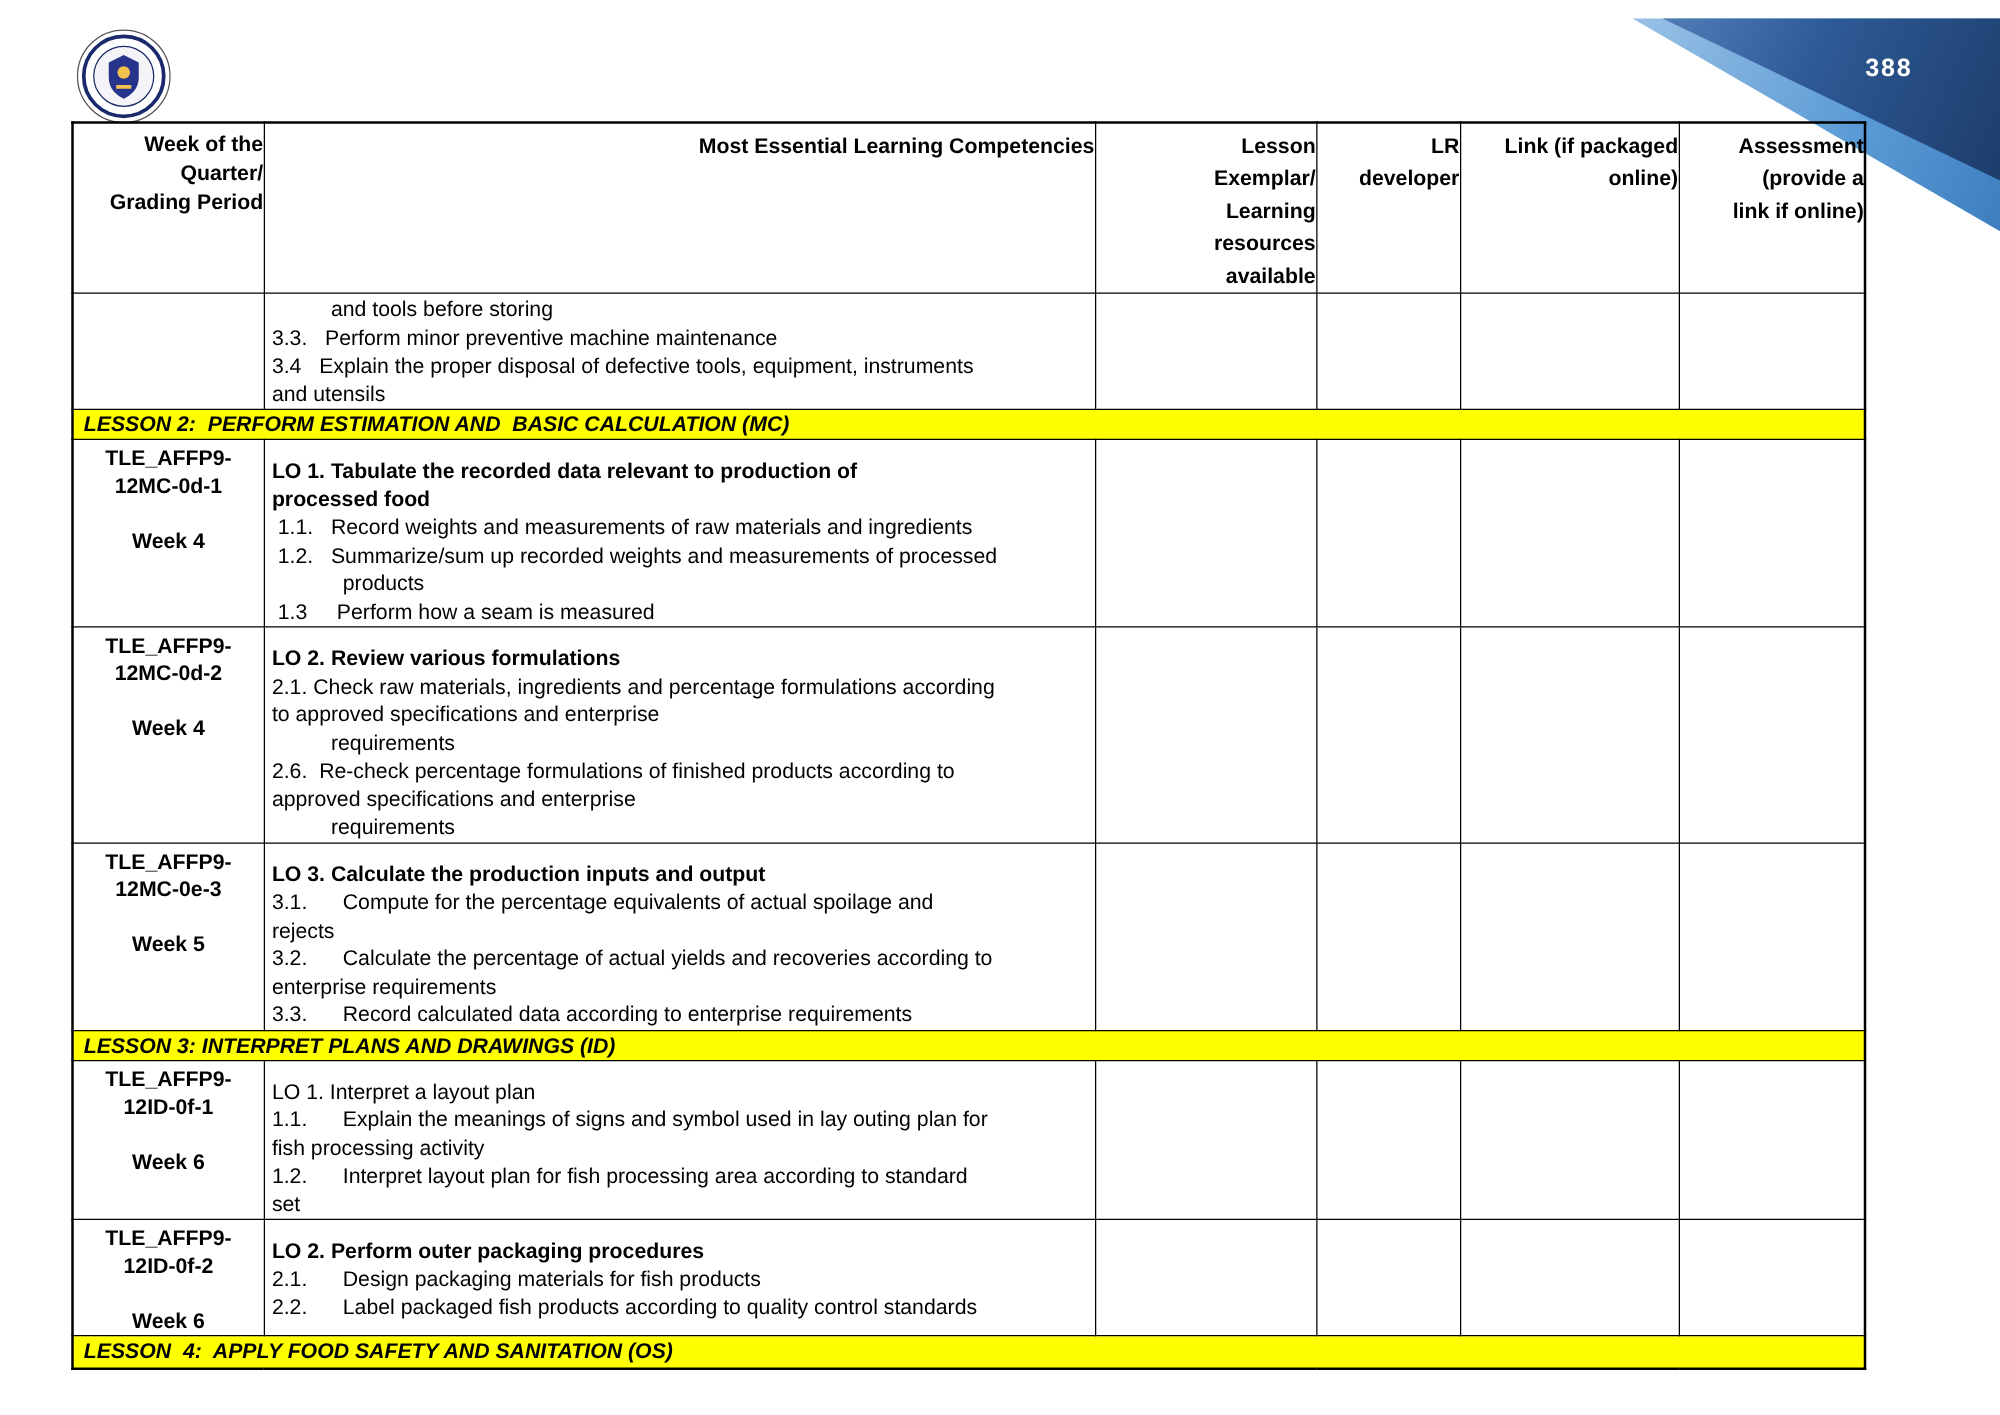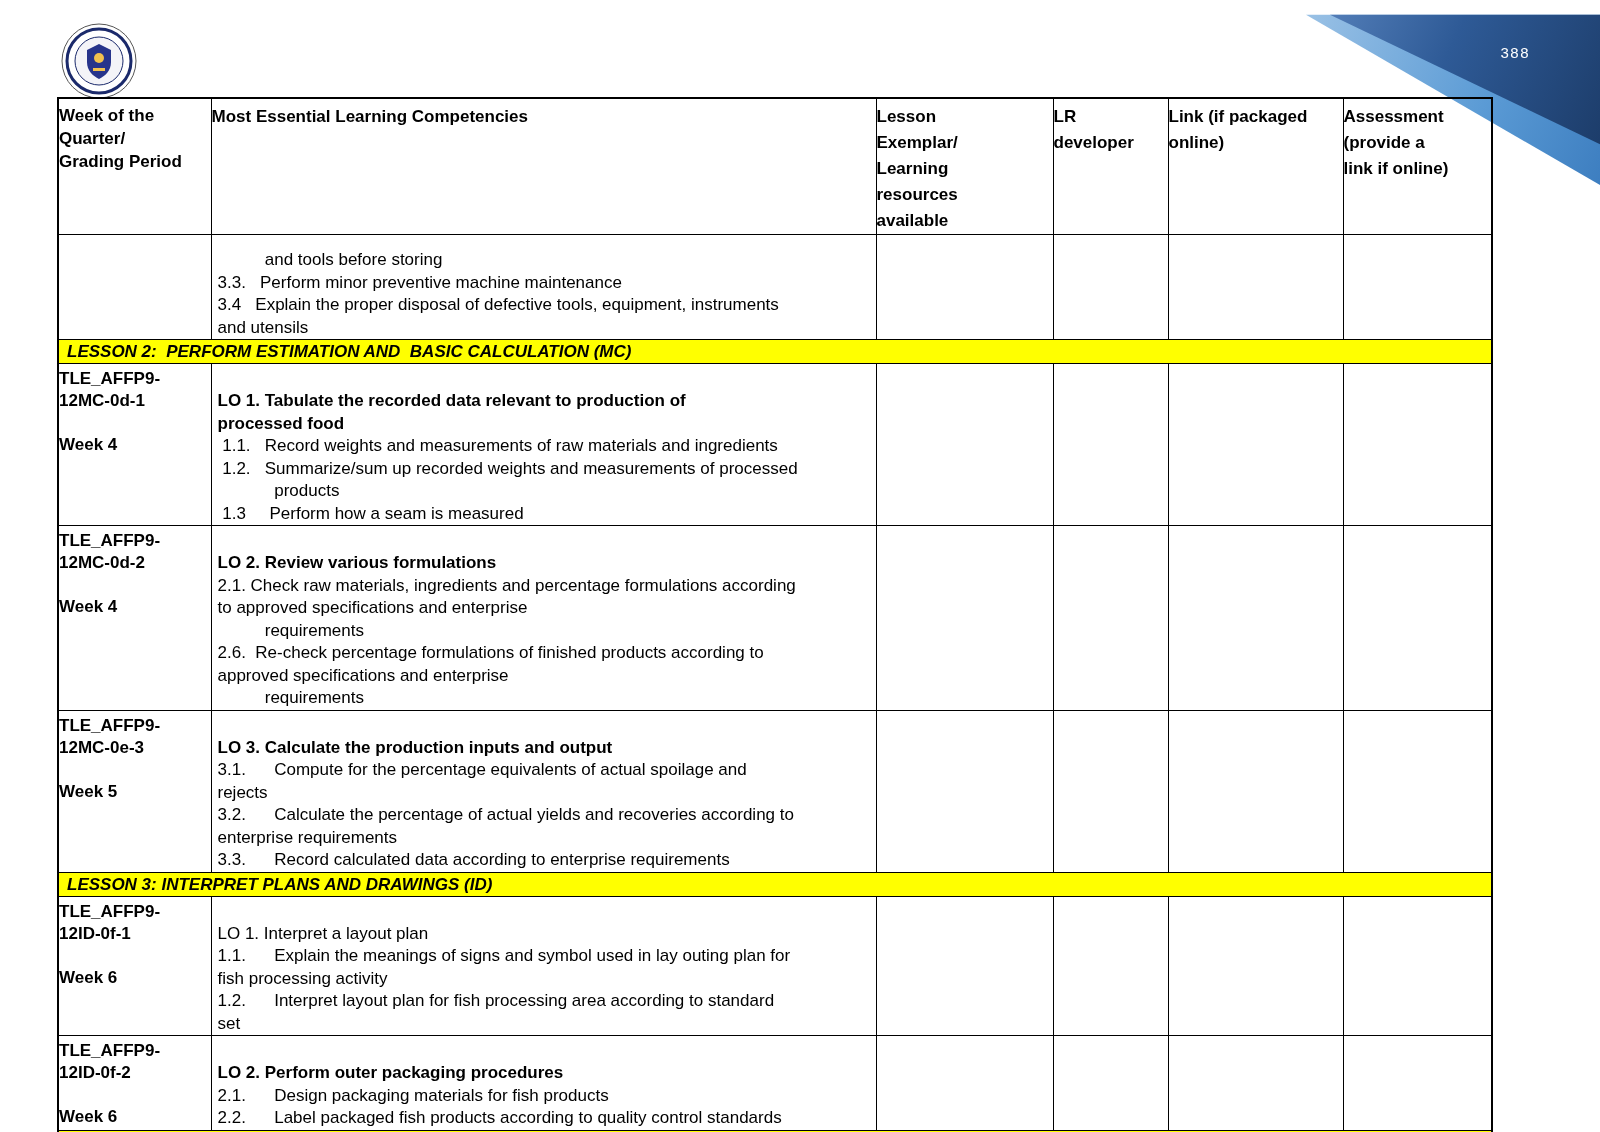--- a/index.html
+++ b/index.html
@@ -19,47 +19,47 @@
     background:linear-gradient(115deg,#9dc3e6 0%,#5b9bd5 60%,#3d7ec0 100%);
     clip-path:polygon(2% 8%, 100% 8%, 100% 100%);
   }
   .ribbon-dark {
     position:absolute; inset:0;
     background:linear-gradient(115deg,#5b86c0 0%,#2e5a96 45%,#1b3a66 100%);
     clip-path:polygon(10% 8%, 100% 8%, 100% 78%);
   }
   .page-number {
     position:absolute; top:44px; right:70px;
-    color:#fff; font-weight:normal; font-size:15px; letter-spacing:1.5px;
+    color:#fff; font-weight:bold; font-size:20px; letter-spacing:1.5px;
   }
 
   
   .logo { position:absolute; left:60px; top:22px; width:78px; height:78px; }
 
   
   table.melc {
     position:absolute; left:57px; top:97px; width:1434px;
     border-collapse:collapse; table-layout:fixed;
     border:2px solid #000;
   }
   .melc td {
     border:1.6px solid #000;
     vertical-align:top;
     font-size:17px;
   }
   .hc {
-    font-weight:bold; text-align:left;
+    font-weight:bold; text-align:right;
     white-space:pre-line; line-height:26px; padding-top:5px;
   }
   .h-small { font-size:15.5px; line-height:23px; }
   .wk {
-    font-weight:bold; 
+    font-weight:bold; text-align:center;
     white-space:pre-wrap; line-height:22px; padding-top:4px; font-size:16.5px;
   }
-  .mc { padding:14px 6px 0 6px; }
+  .mc { padding:2px 6px 0 6px; }
   .lo { font-weight:bold; white-space:pre-wrap; line-height:22.5px;margin-top:12px; }
   .lo.regular { font-weight:normal; }
   .bd { white-space:pre-wrap; line-height:22.5px; }
   .banner {
     background:#FFFF00; font-weight:bold; font-size:17px;
     padding:1px 0 0 8px; line-height:21px; white-space:pre-wrap;font-style:italic;
   }
 
   
   .rh-head { height:135px; }

